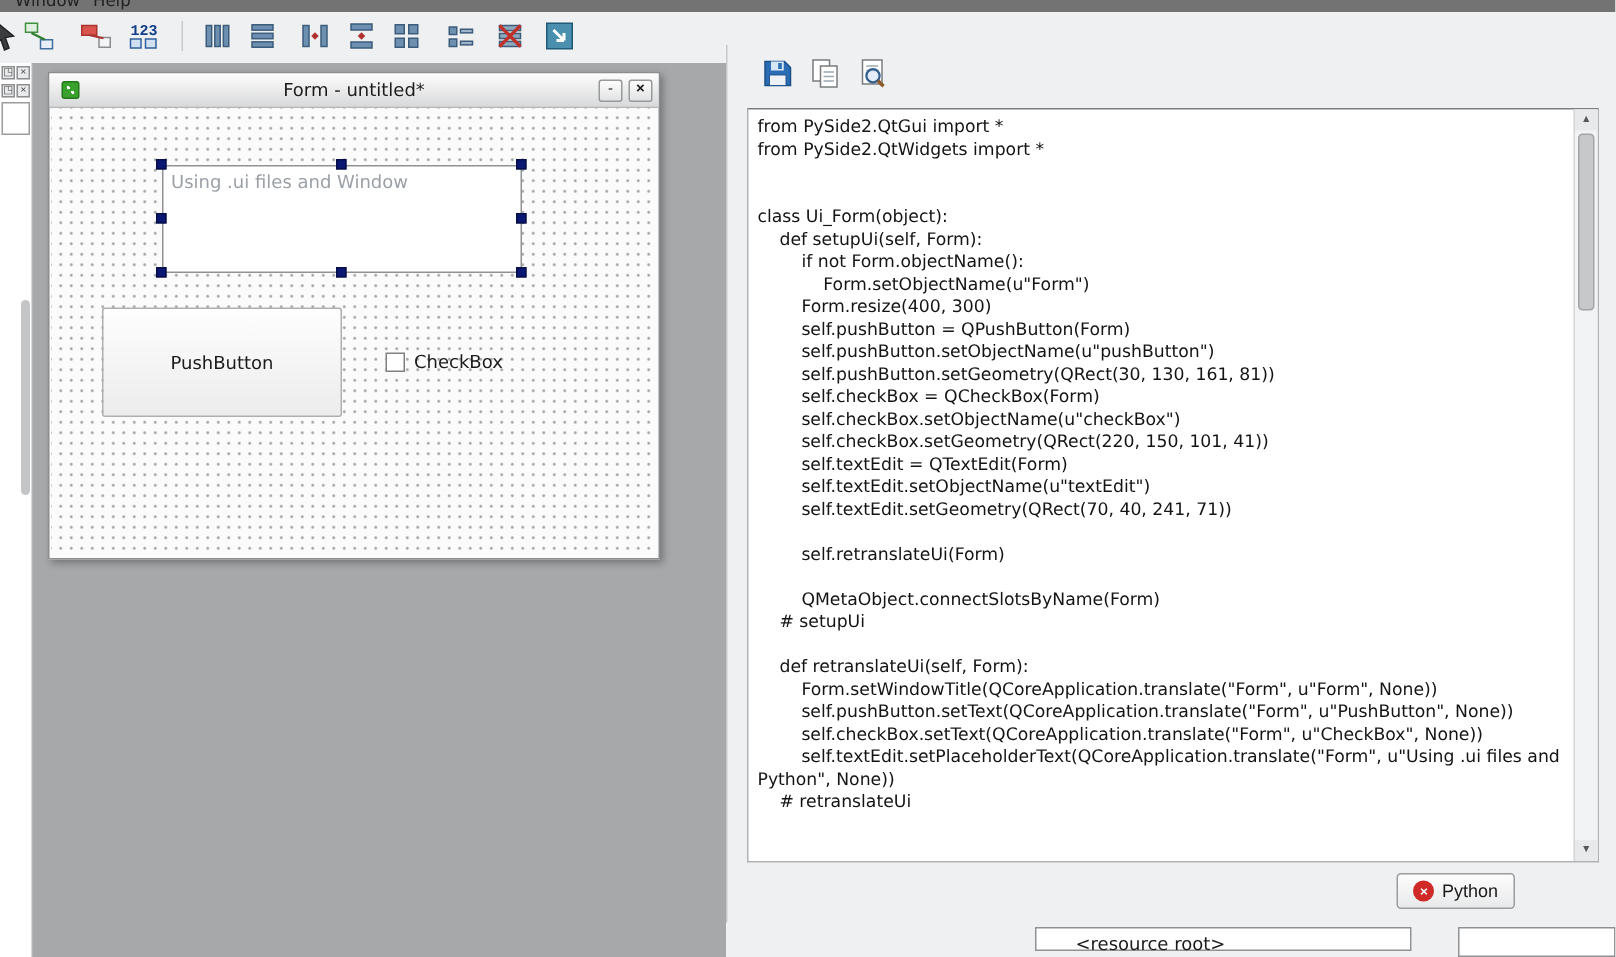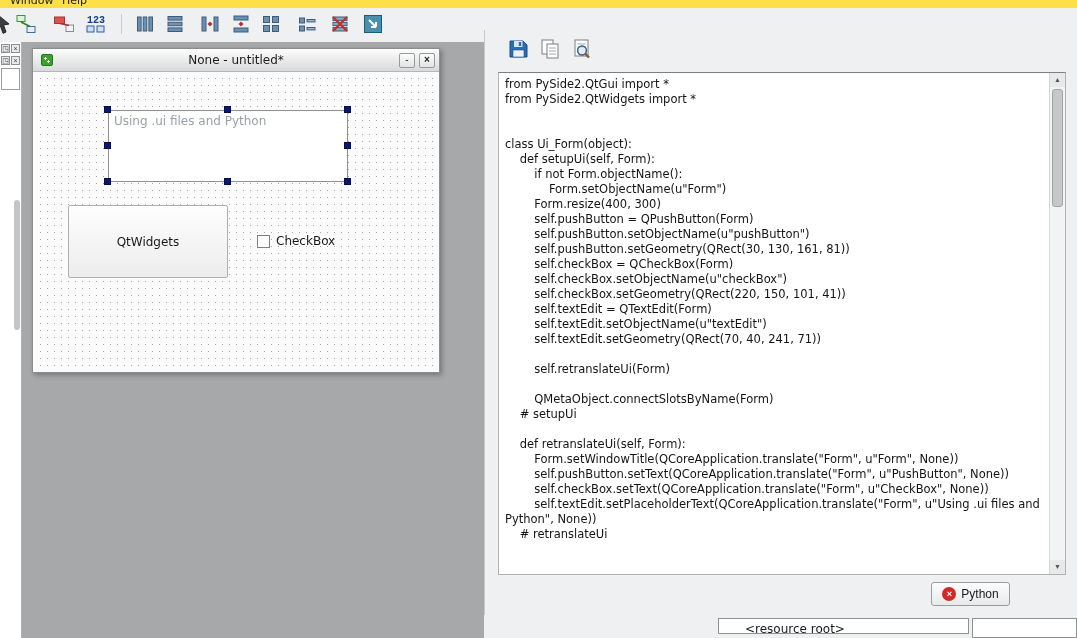--- a/index.html
+++ b/index.html
@@ -3,21 +3,21 @@
 <meta charset="utf-8">
 <style>
   * { box-sizing: border-box; margin: 0; padding: 0; }
   html,body { width:1077px; height:638px; overflow:hidden; }
   body {
     position:relative;
     font-family:"DejaVu Sans","Liberation Sans",sans-serif;
     background:#eff0f1; color:#1a1a1a; font-size:12px;
   }
   
-  .menubar { position:absolute; left:0; top:0; right:0; height:8px; background:#fde047; overflow:hidden; }
+  .menubar { position:absolute; left:0; top:0; right:0; height:8px; background:#737373; overflow:hidden; }
   .menubar span { position:absolute; top:-6px; font-size:11px; color:#222; }
   .menu-window { left:10px; } .menu-help { left:62px; }
   
   .toolbar { position:absolute; left:0; top:8px; right:0; height:34px; background:#eff0f1; }
   .tb-icon { position:absolute; top:4px; width:24px; height:24px; border:none; background:transparent; padding:0; cursor:pointer;font-family:Liberation Mono, monospace; }
   .tb-icon svg { width:100%; height:100%; display:block; }
   .tb-sep { position:absolute; top:6px; width:1px; height:20px; background:#c9cbcd; }
   
   .left-strip { position:absolute; left:0; top:42px; width:22px; bottom:0; background:#fff; border-right:1px solid #b2b4b6; }
   .dock-btn { position:absolute; width:9px; height:9px; border:1px solid #8d8f91; background:#e9eaeb; font-size:7px; line-height:7px; text-align:center; color:#444; padding:0; }
@@ -50,21 +50,21 @@
   .dlg-btn svg { width:100%; height:100%; display:block; }
   .code-area { position:absolute; left:13px; top:42px; width:568px; height:503px; background:#fff; border:1px solid #b0b2b4; border-top-color:#7d7f81; }
   .code-text { position:absolute; left:0; top:0; right:16px; bottom:0; padding:4px 2px 4px 6px; font-family:"DejaVu Sans","Liberation Sans",sans-serif; font-size:11.5px; line-height:15px; white-space:pre-wrap; color:#141414; overflow:hidden; }
   .vscroll { position:absolute; right:0; top:0; bottom:0; width:16px; background:#f2f3f4; border-left:1px solid #d4d6d8; }
   .sbtn { position:absolute; left:0; width:15px; height:14px; border:none; background:#e8e9ea; font-size:7px; color:#55585a; text-align:center; line-height:14px; padding:0; cursor:pointer; }
   .sbtn.up { top:0; } .sbtn.down { bottom:0; }
   .sthumb { position:absolute; left:2px; top:16px; width:11px; height:118px; background:#c6c8ca; border:1px solid #a2a4a6; border-radius:3px; }
   .close-button { position:absolute; right:15px; bottom:9px; width:79px; height:24px; border:1px solid #9a9c9e; border-radius:3px; background:linear-gradient(#fdfdfd,#e8e9ea); display:flex; align-items:center; justify-content:center; gap:5px; font-size:12px; color:#1a1a1a; cursor:pointer; }
   .close-circle { width:14px; height:14px; border-radius:50%; background:#cf2a27; color:#fff; font-size:9px; font-weight:bold; line-height:14px; text-align:center; }
   
-  .resource-tree { position:absolute; left:718px; top:618px; width:251px; height:16px; background:#fff; border:1px solid #8f9193; }
+  .resource-tree { position:absolute; left:690px; top:618px; width:251px; height:16px; background:#fff; border:1px solid #8f9193; }
   .resource-root { display:block; padding:3px 0 0 26px; font-size:12px; color:#1a1a1a; }
   .resource-preview { position:absolute; left:972px; top:618px; width:105px; height:20px; background:#fff; border:1px solid #8f9193; }
 </style>
 </head>
 <body>
 
 <div class="menubar">
   <span class="menu-window">Window</span>
   <span class="menu-help">Help</span>
 </div>
@@ -167,39 +167,39 @@
   <button class="dock-btn" style="left:1px;top:14px">◳</button>
   <button class="dock-btn" style="left:11px;top:14px">×</button>
   <div class="filter-stub"></div>
   <div class="strip-scroll"></div>
 </div>
 
 <div class="mdi">
   <div class="form-window">
     <div class="form-titlebar">
       <div class="form-win-icon"></div>
-      <div class="form-title">None - untitled*</div>
+      <div class="form-title">Form - untitled*</div>
       <button class="winbtn" style="margin-left:auto">-</button>
       <button class="winbtn close">×</button>
     </div>
     <div class="form-canvas">
       <div class="w-textedit">
-        <span class="ph">Using .ui files and Python</span>
+        <span class="ph">Using .ui files and Window</span>
       </div>
 
       <div class="handle" style="left:70px;top:34px"></div>
       <div class="handle" style="left:190px;top:34px"></div>
       <div class="handle" style="left:310px;top:34px"></div>
       <div class="handle" style="left:70px;top:70px"></div>
       <div class="handle" style="left:310px;top:70px"></div>
       <div class="handle" style="left:70px;top:106px"></div>
       <div class="handle" style="left:190px;top:106px"></div>
       <div class="handle" style="left:310px;top:106px"></div>
 
-      <div class="w-pushbutton">QtWidgets</div>
+      <div class="w-pushbutton">PushButton</div>
 
       <div class="w-checkbox">
         <div class="cb-box"></div>
         <span class="cb-label">CheckBox</span>
       </div>
     </div>
   </div>
 </div>
 
 <div class="dialog">

